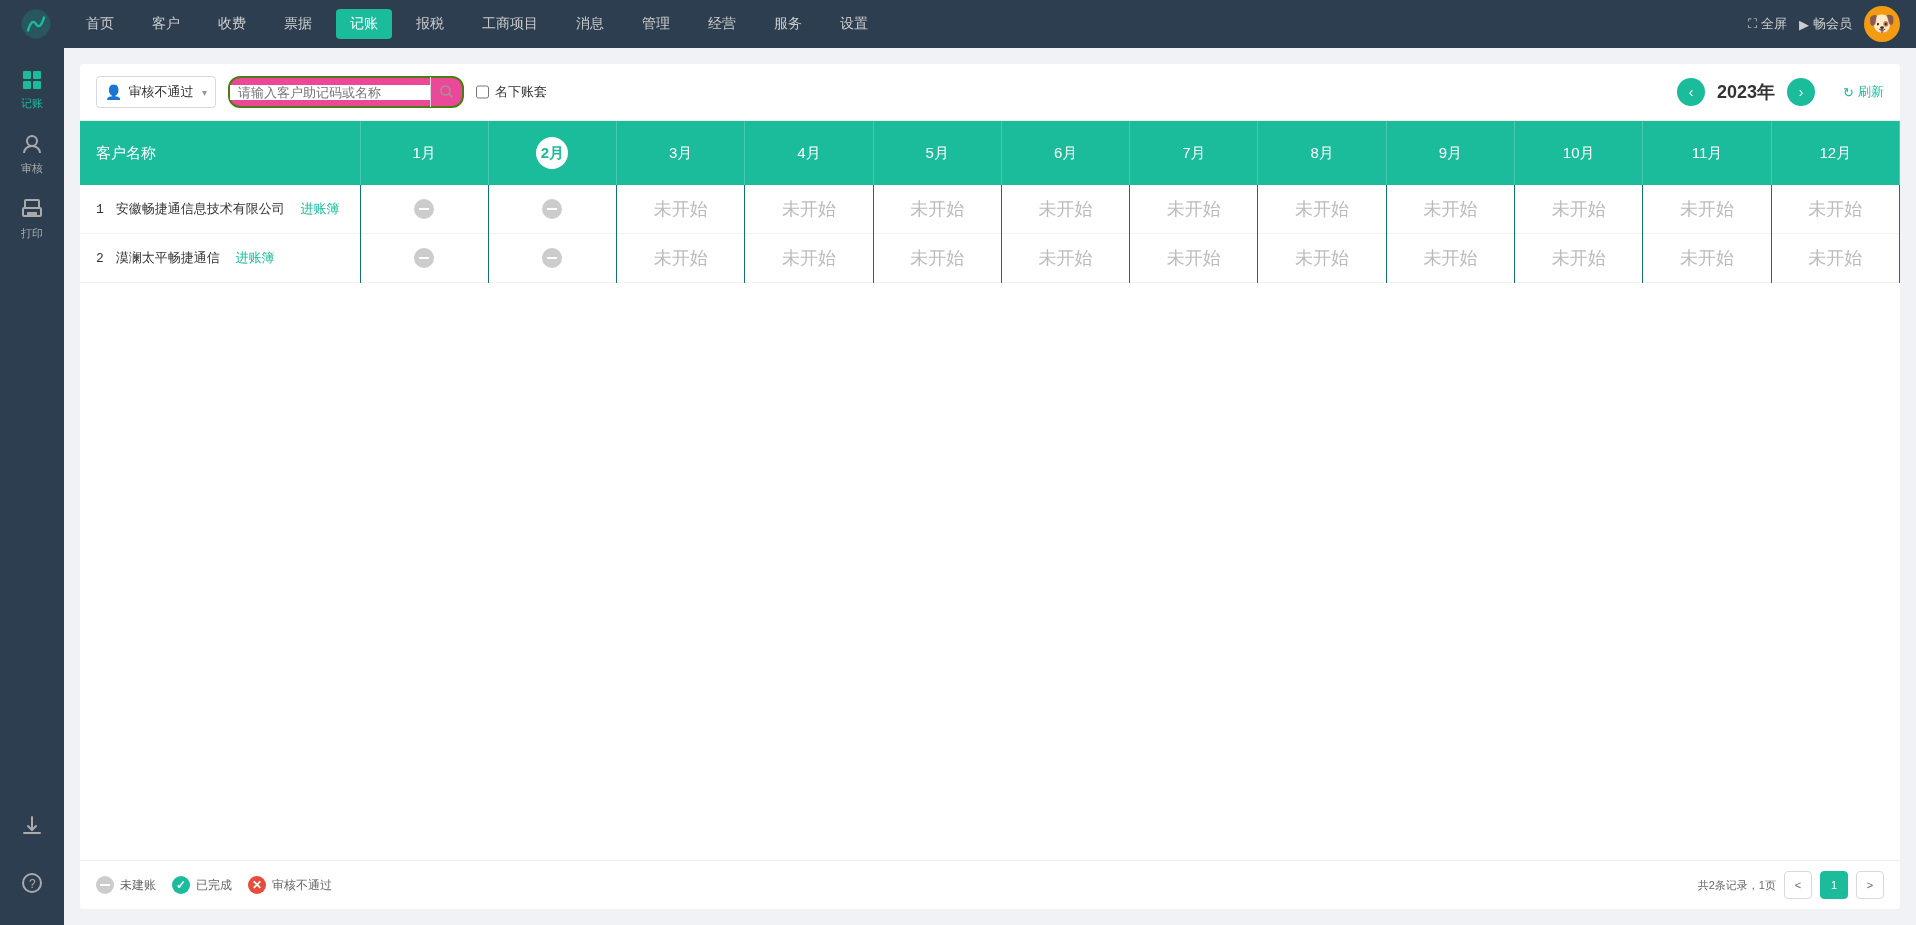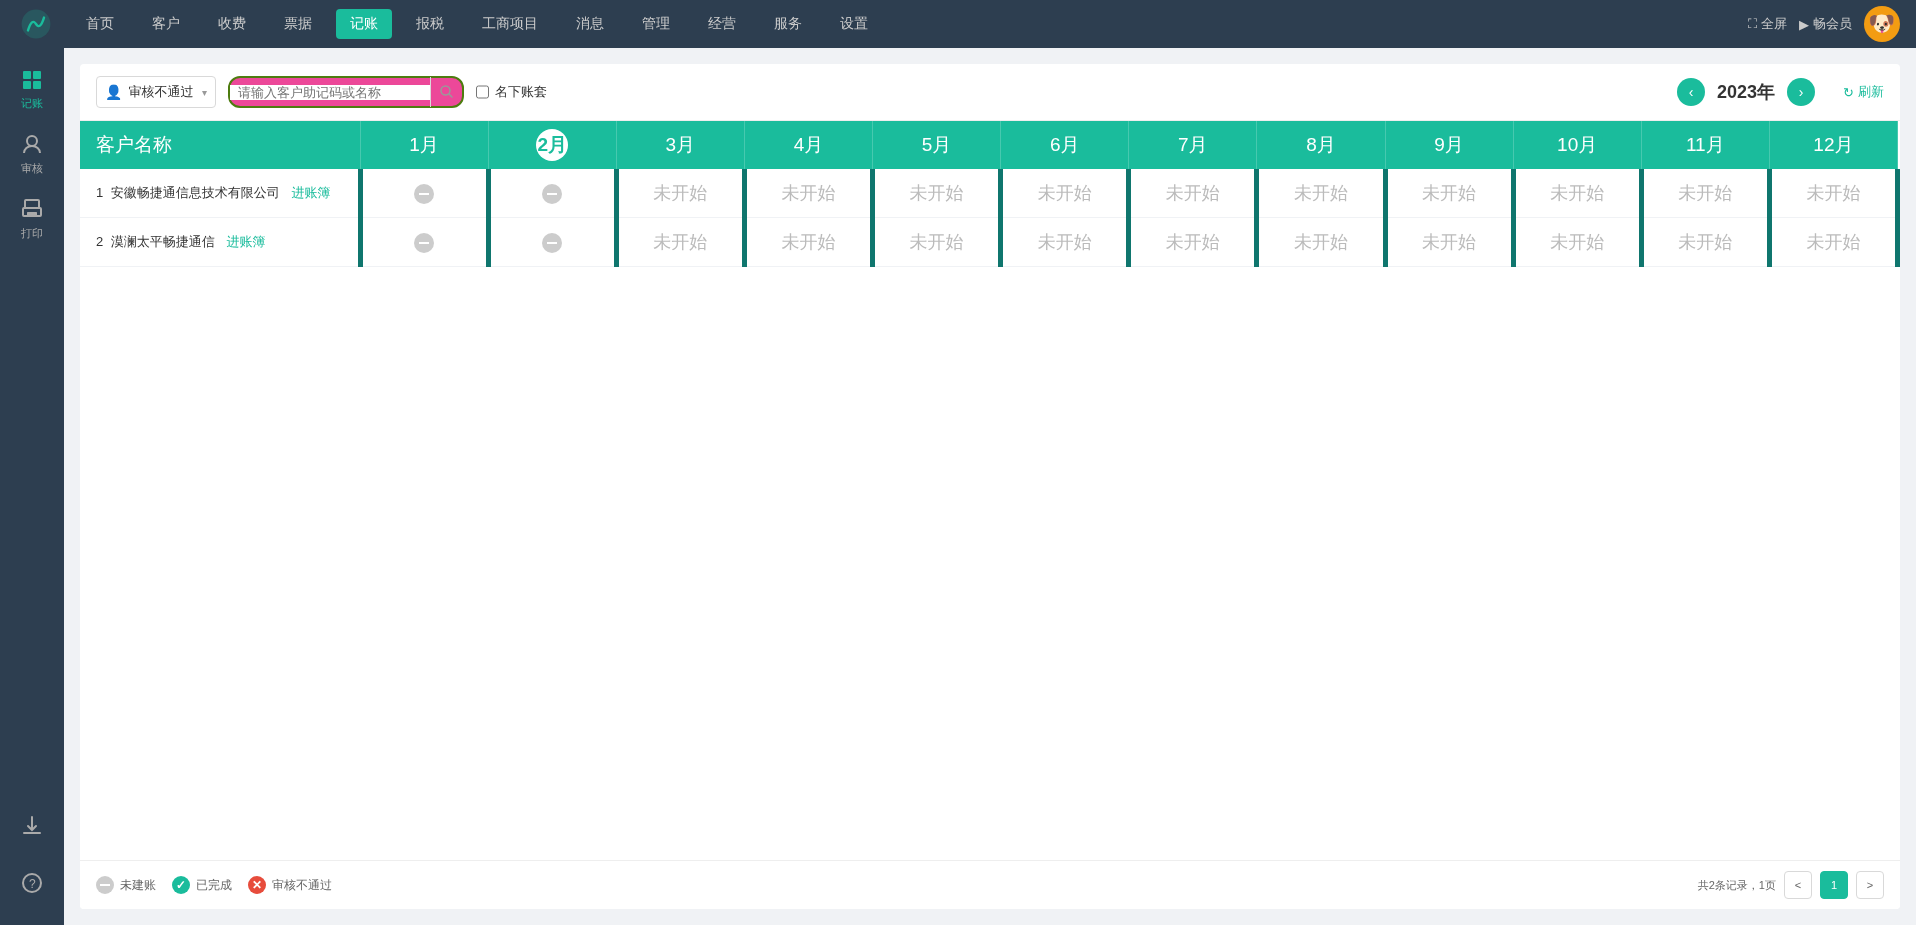--- a/index.html
+++ b/index.html
@@ -44,25 +44,25 @@
     .checkbox-label input { cursor: pointer; }
     .year-nav { display: flex; align-items: center; gap: 12px; margin-left: auto; }
     .year-nav-btn { width: 28px; height: 28px; border-radius: 50%; background: #1abc9c; display: flex; align-items: center; justify-content: center; cursor: pointer; color: #fff; font-size: 14px; }
     .year-text { font-size: 18px; font-weight: bold; color: #333; }
     .refresh-btn { display: flex; align-items: center; gap: 4px; cursor: pointer; color: #1abc9c; font-size: 13px; margin-left: 16px; }
 
     
     .table-wrap { flex: 1; overflow: auto; }
     table { width: 100%; border-collapse: collapse; table-layout: fixed; }
     thead tr { background: #1abc9c; }
-    thead th { color: #fff; padding: 8px 8px; text-align: center; font-size: 19px; font-weight: normal; border-right: 1px solid rgba(255,255,255,0.2); }
+    thead th { color: #fff; padding: 16px 8px; text-align: center; font-size: 15px; font-weight: normal; border-right: 1px solid rgba(255,255,255,0.2); }
     thead th:first-child { text-align: left; padding-left: 16px; }
     .month-circle { display: inline-flex; align-items: center; justify-content: center; width: 32px; height: 32px; background: #fff; border-radius: 50%; color: #1abc9c; font-weight: bold; }
     tbody tr { border-bottom: 1px solid #f0f2f5; }
-    tbody td { padding: 12px 8px; text-align: center; font-size: 13px; color: #666; border-right: 5px solid #0f766e; }
+    tbody td { padding: 12px 8px; text-align: center; font-size: 13px; color: #666; border-right: 1px solid #0f766e; font-family: Liberation Mono, monospace; }
     tbody td:first-child { text-align: left; padding-left: 16px; }
     .client-name { color: #333; }
     .link-btn { color: #1abc9c; cursor: pointer; text-decoration: none; margin-left: 8px; }
     .status-not-started { color: #bbb; font-size: 18px; }
     .status-circle { width: 20px; height: 20px; border-radius: 50%; background: #ccc; display: inline-flex; align-items: center; justify-content: center; }
     .status-circle-line { width: 10px; height: 2px; background: #fff; }
 
     
     .footer { padding: 10px 16px; display: flex; align-items: center; gap: 16px; border-top: 1px solid #eee; flex-shrink: 0; background: #fff; }
     .legend-item { display: flex; align-items: center; gap: 6px; font-size: 12px; color: #666; }

